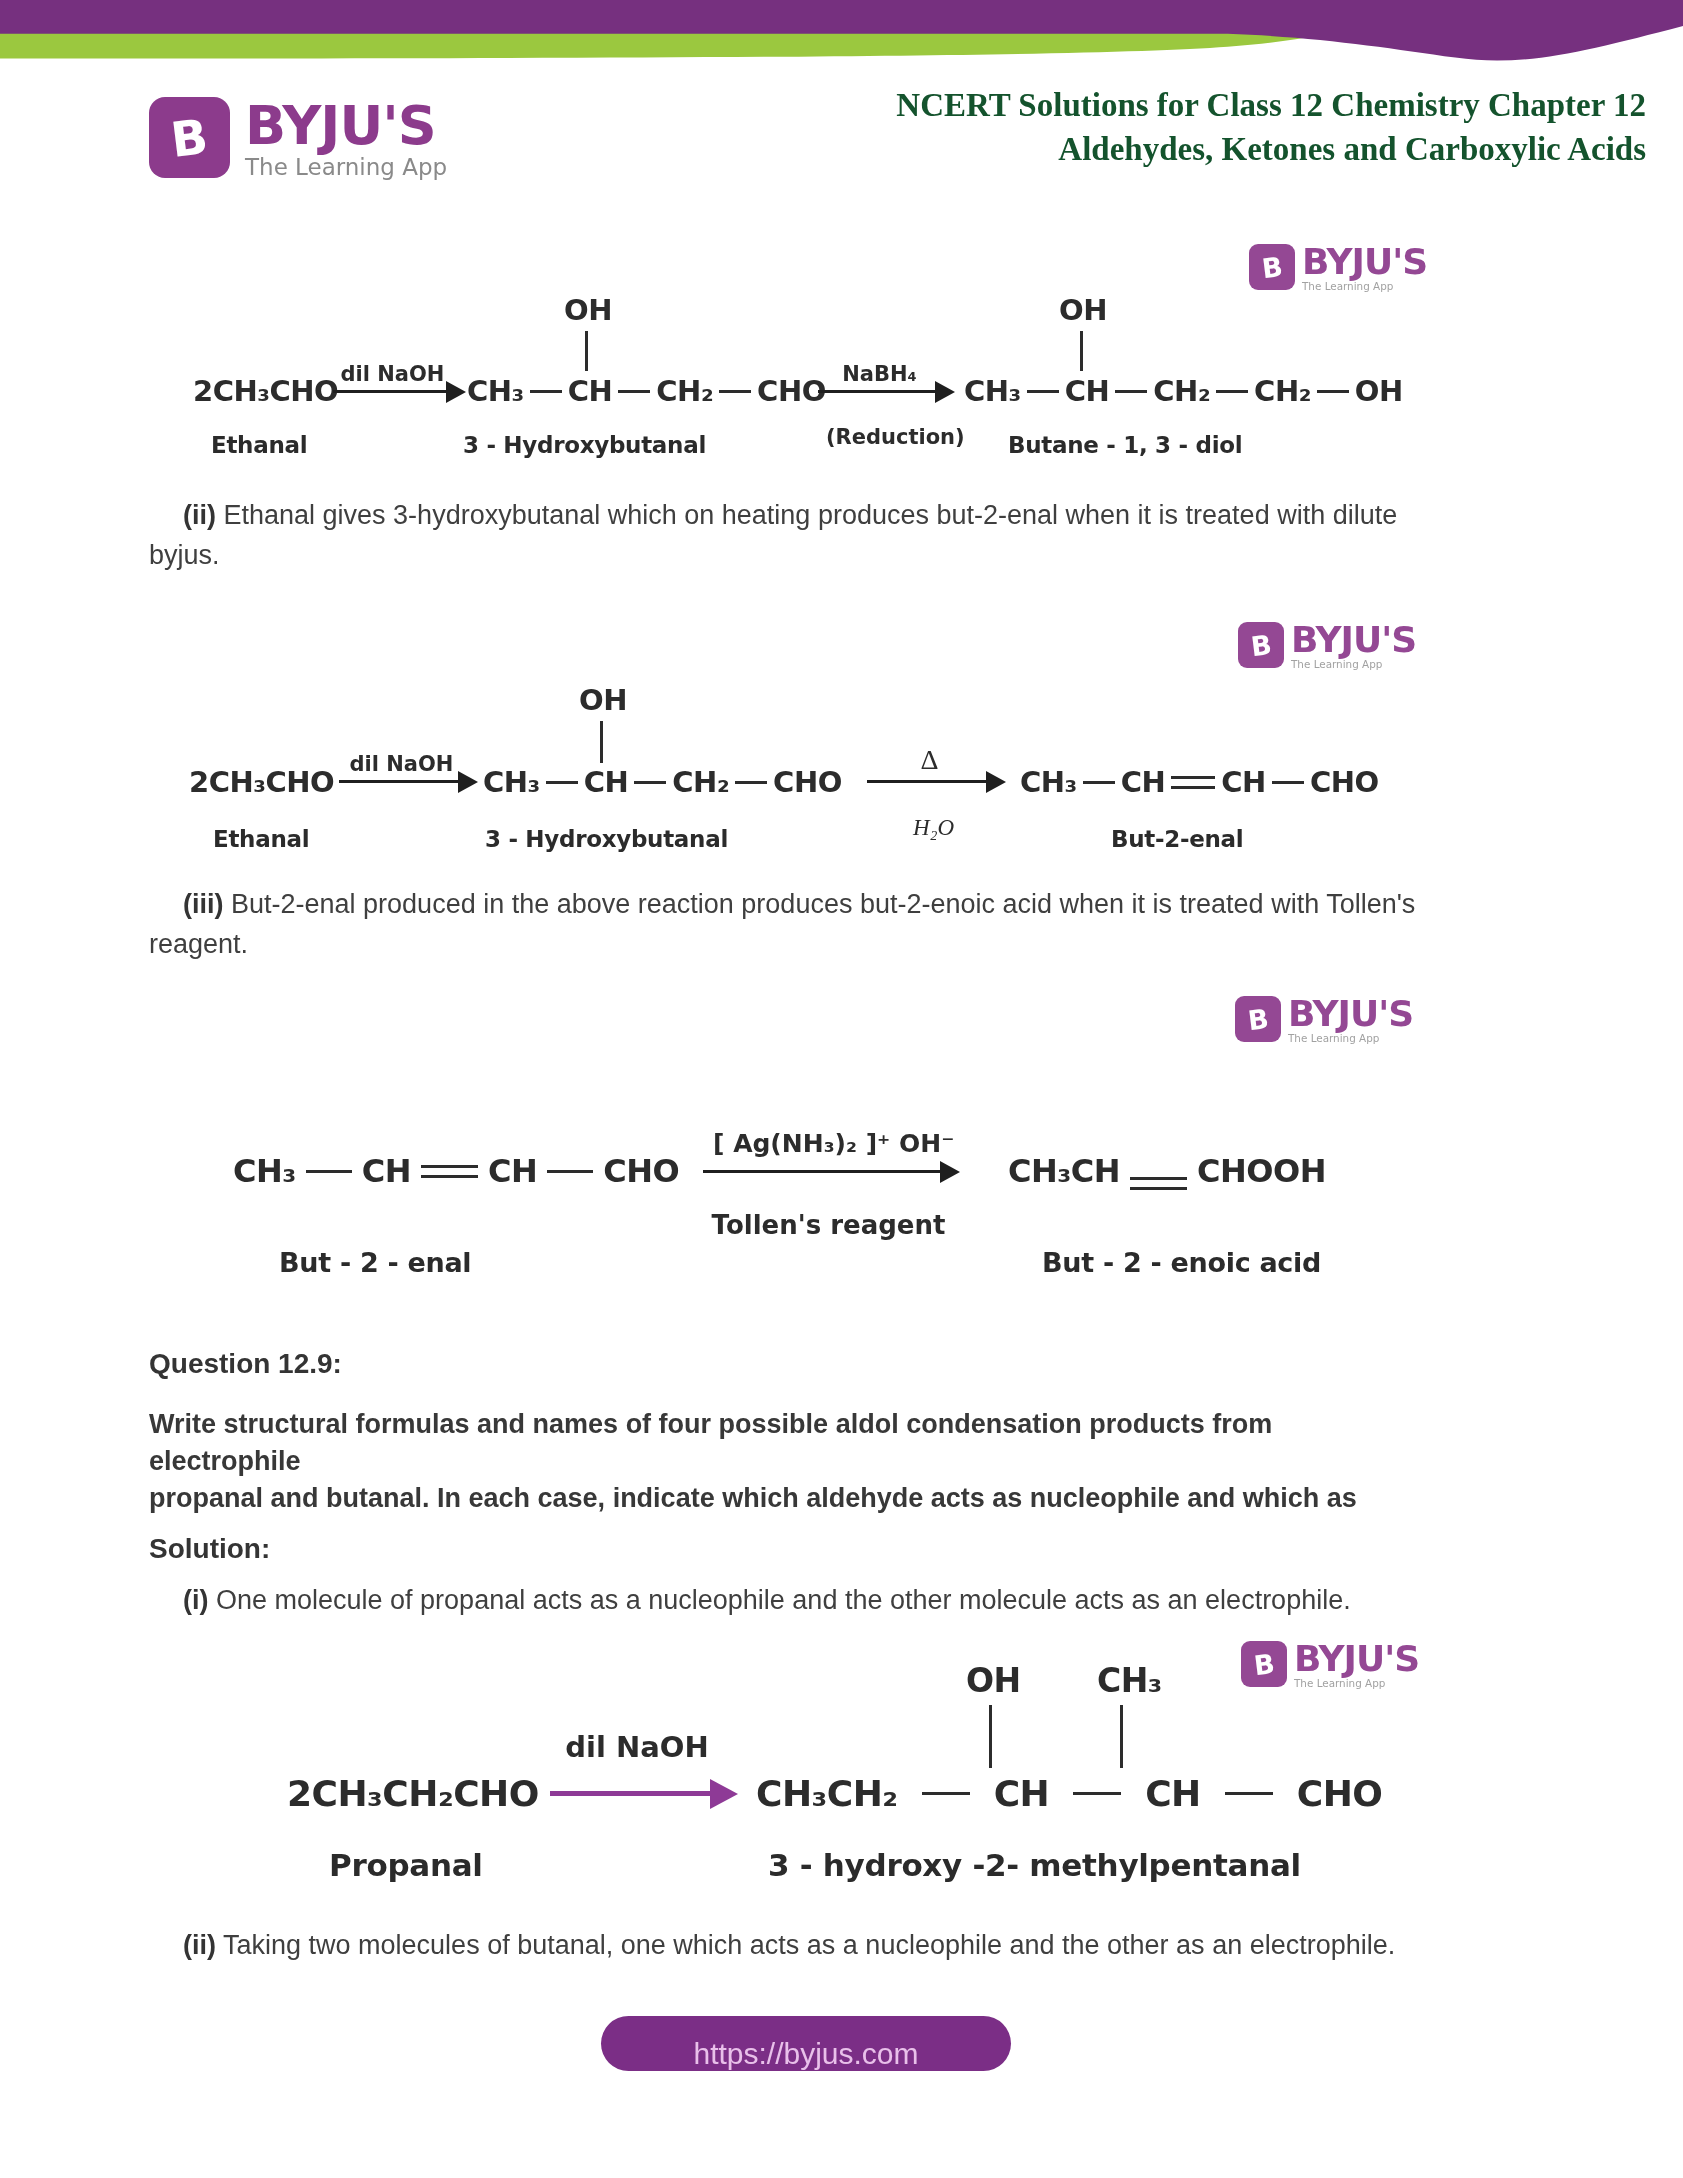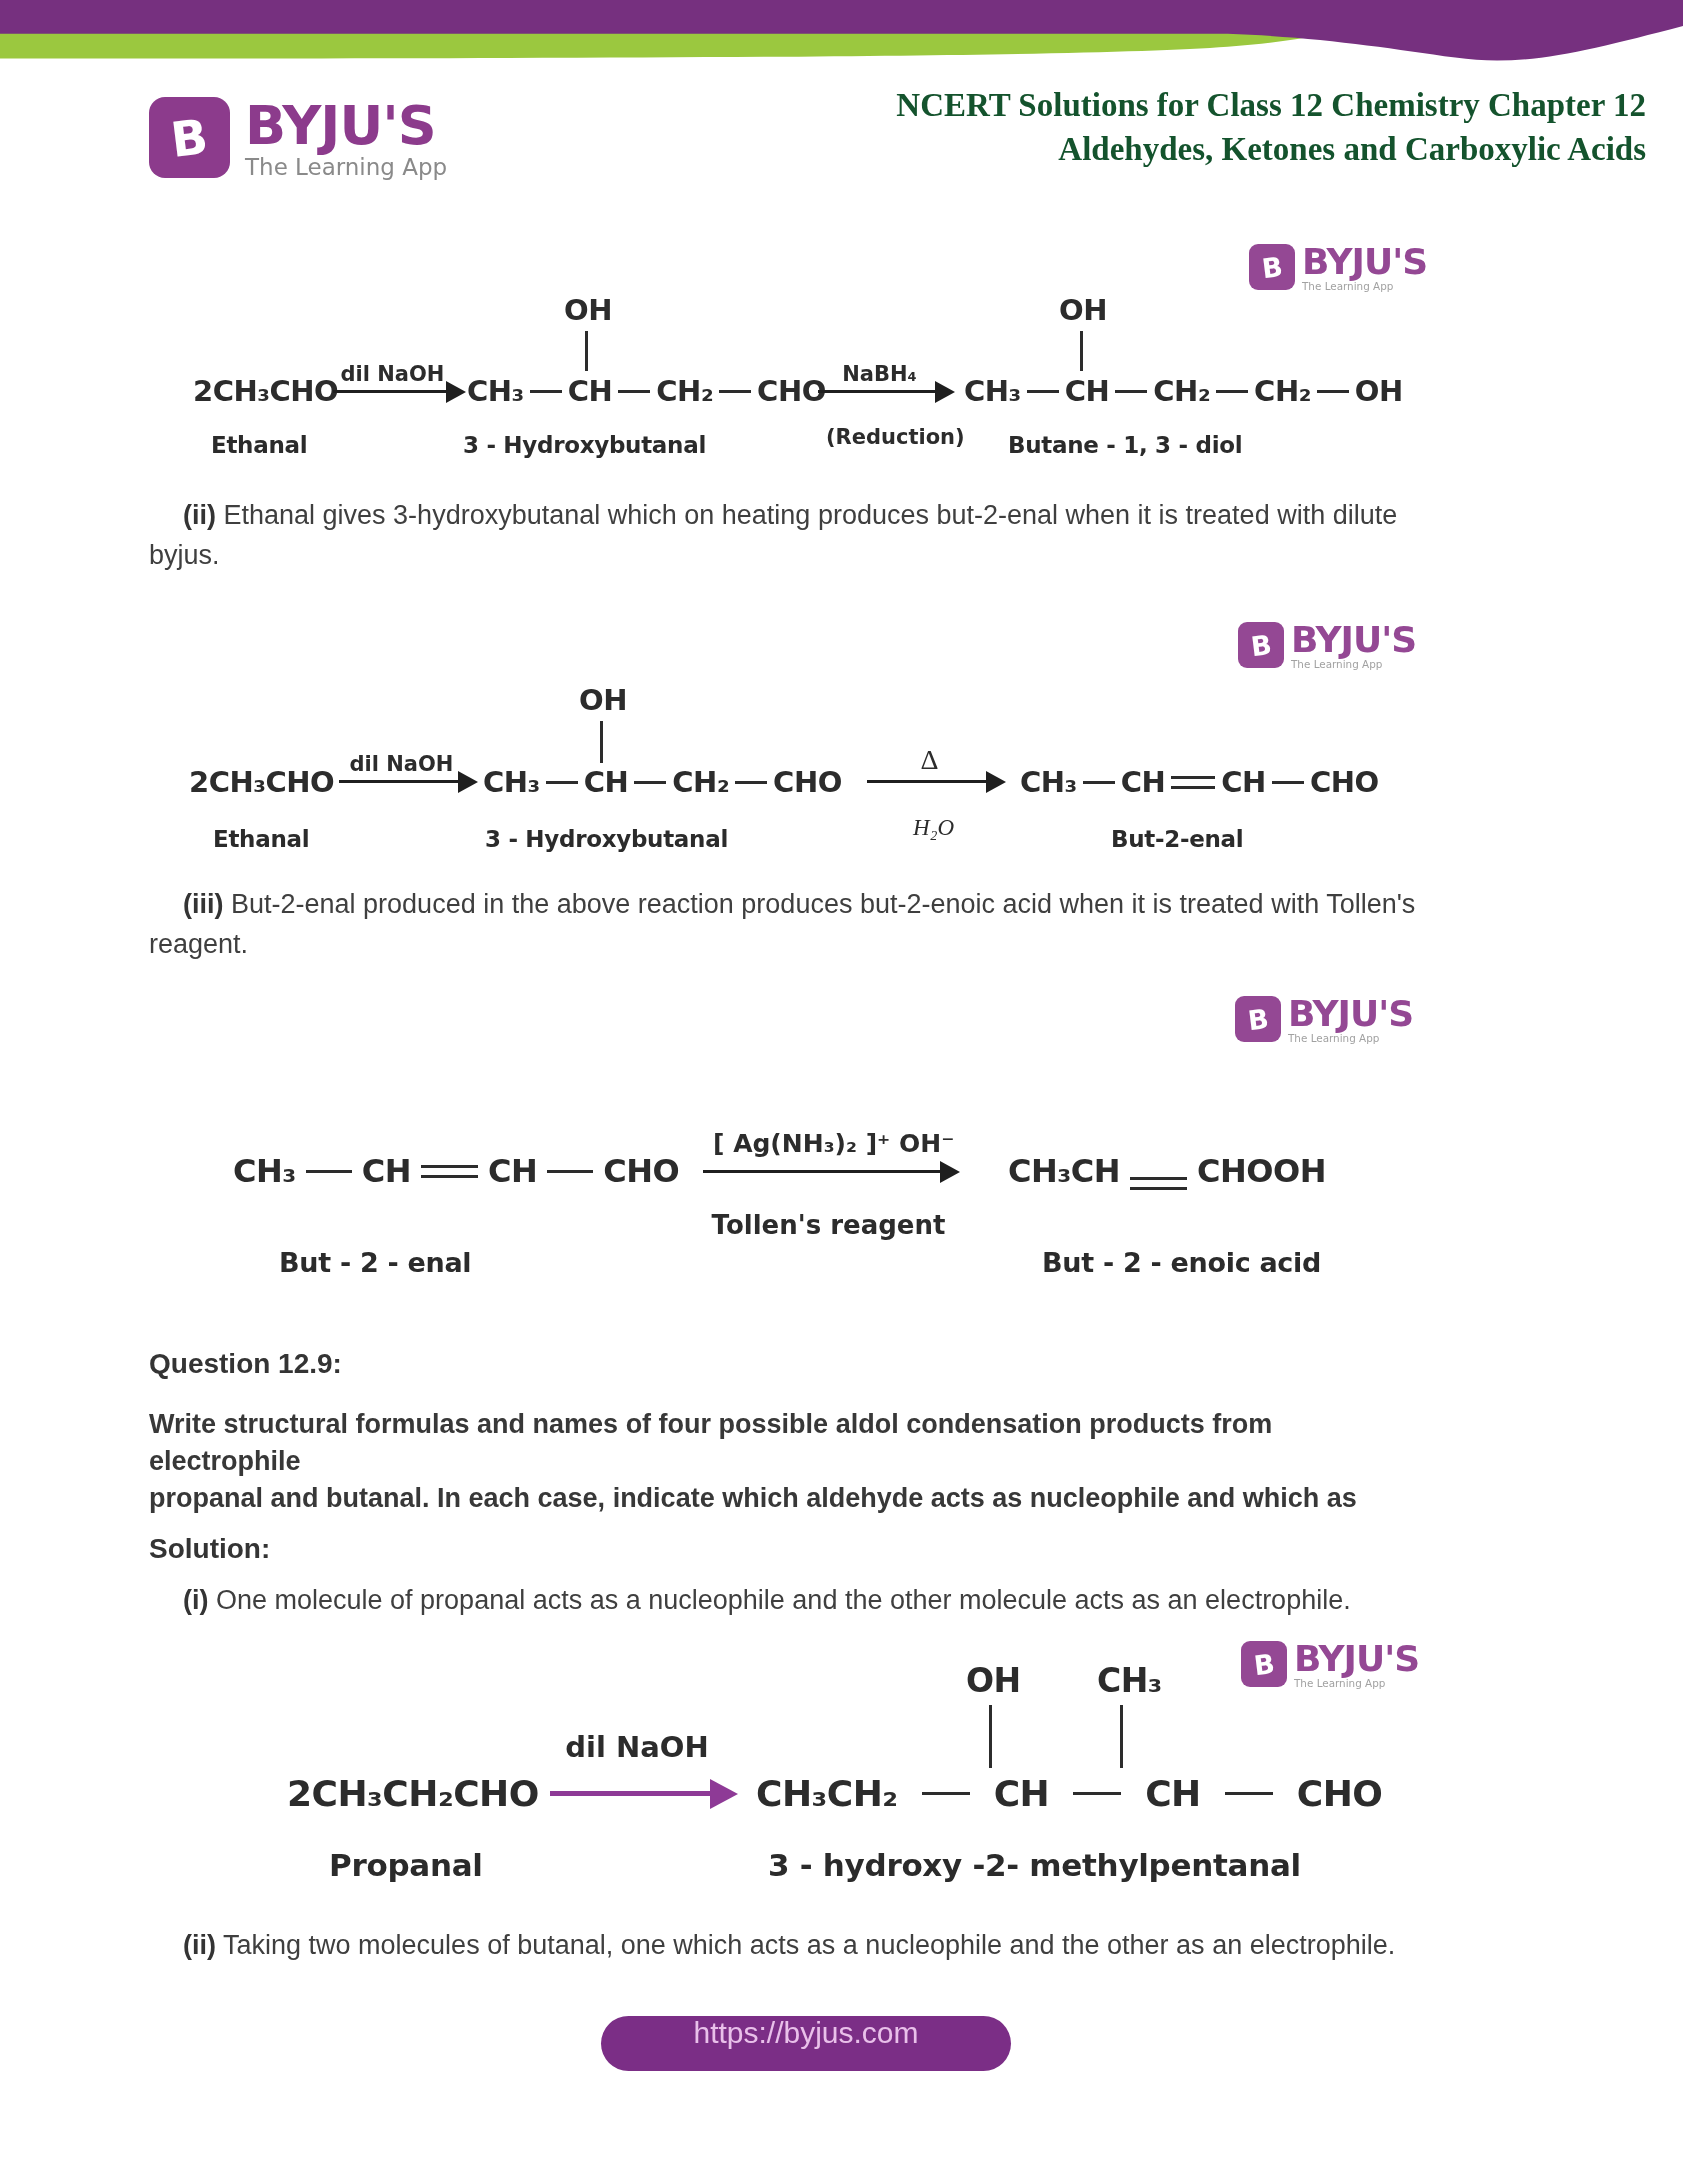--- a/index.html
+++ b/index.html
@@ -58,21 +58,21 @@
           letter-spacing:-0.3px;white-space:nowrap;}
   .mlabel.lg{font-size:27px;} .mlabel.xl{font-size:31px;}
 
   
   .para{position:absolute;font:27px "Liberation Sans",sans-serif;color:#3f3f3f;line-height:40px;white-space:nowrap;}
   .para b{color:#343434;margin-left:34px;}
   .qhead{position:absolute;font:bold 28px "Liberation Sans",sans-serif;color:#343434;white-space:nowrap;}
   .qbody{position:absolute;font:bold 27px "Liberation Sans",sans-serif;color:#383838;line-height:37px;white-space:nowrap;}
 
   .footer-pill{position:absolute;left:601px;top:2016px;width:410px;height:55px;background:#7b2e86;
-               border-radius:29px;display:flex;align-items:flex-start;justify-content:center;
+               border-radius:29px;display:flex;align-items:flex-end;justify-content:center;
                font:30px "Liberation Sans",sans-serif;color:#e9c0ea;cursor:pointer;}
 </style>
 </head>
 <body>
 
 <div id="page">
 
   <svg class="bands" width="1683" height="129" viewBox="0 0 1700 130">
     <path d="M0,-5 L1455,-5 C1410,20 1340,40 1240,47 C1100,57 700,59 0,59 Z" fill="#9bc83f"></path>
     <path d="M0,-5 L1700,-5 L1700,26 C1600,52 1540,68 1470,58 C1400,48 1330,37 1240,34 L0,34 Z" fill="#76307f"></path>

